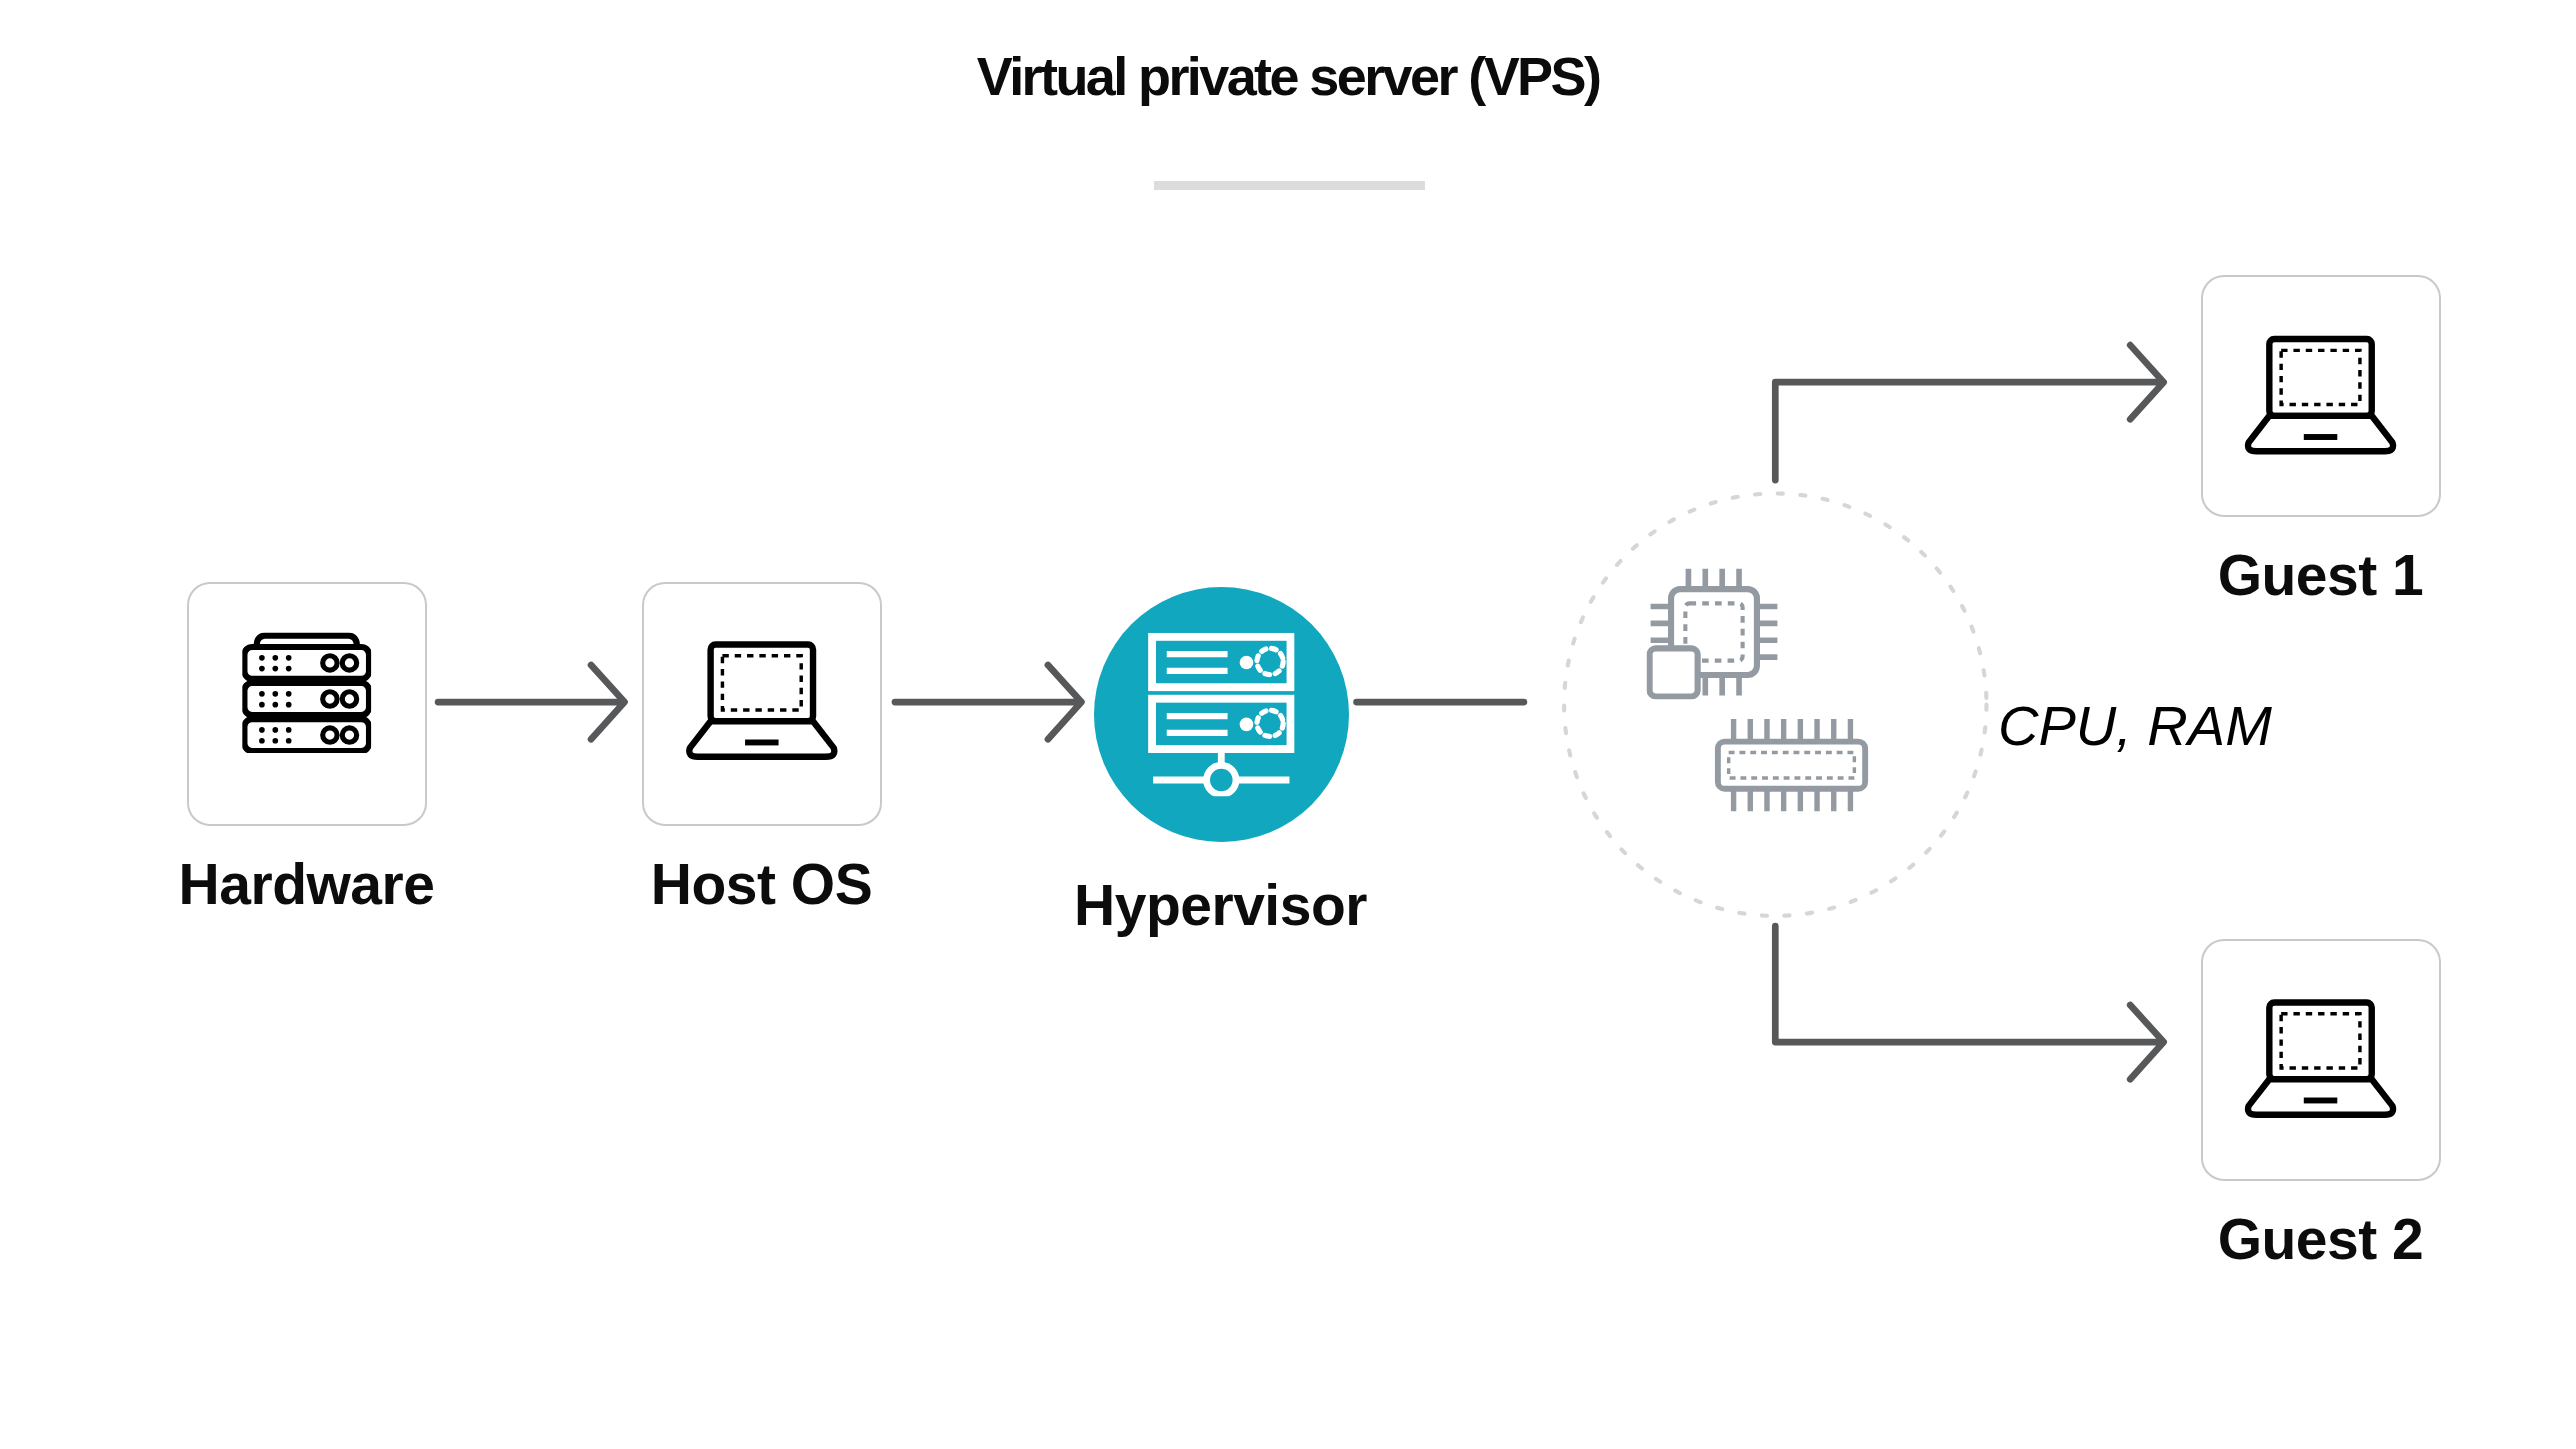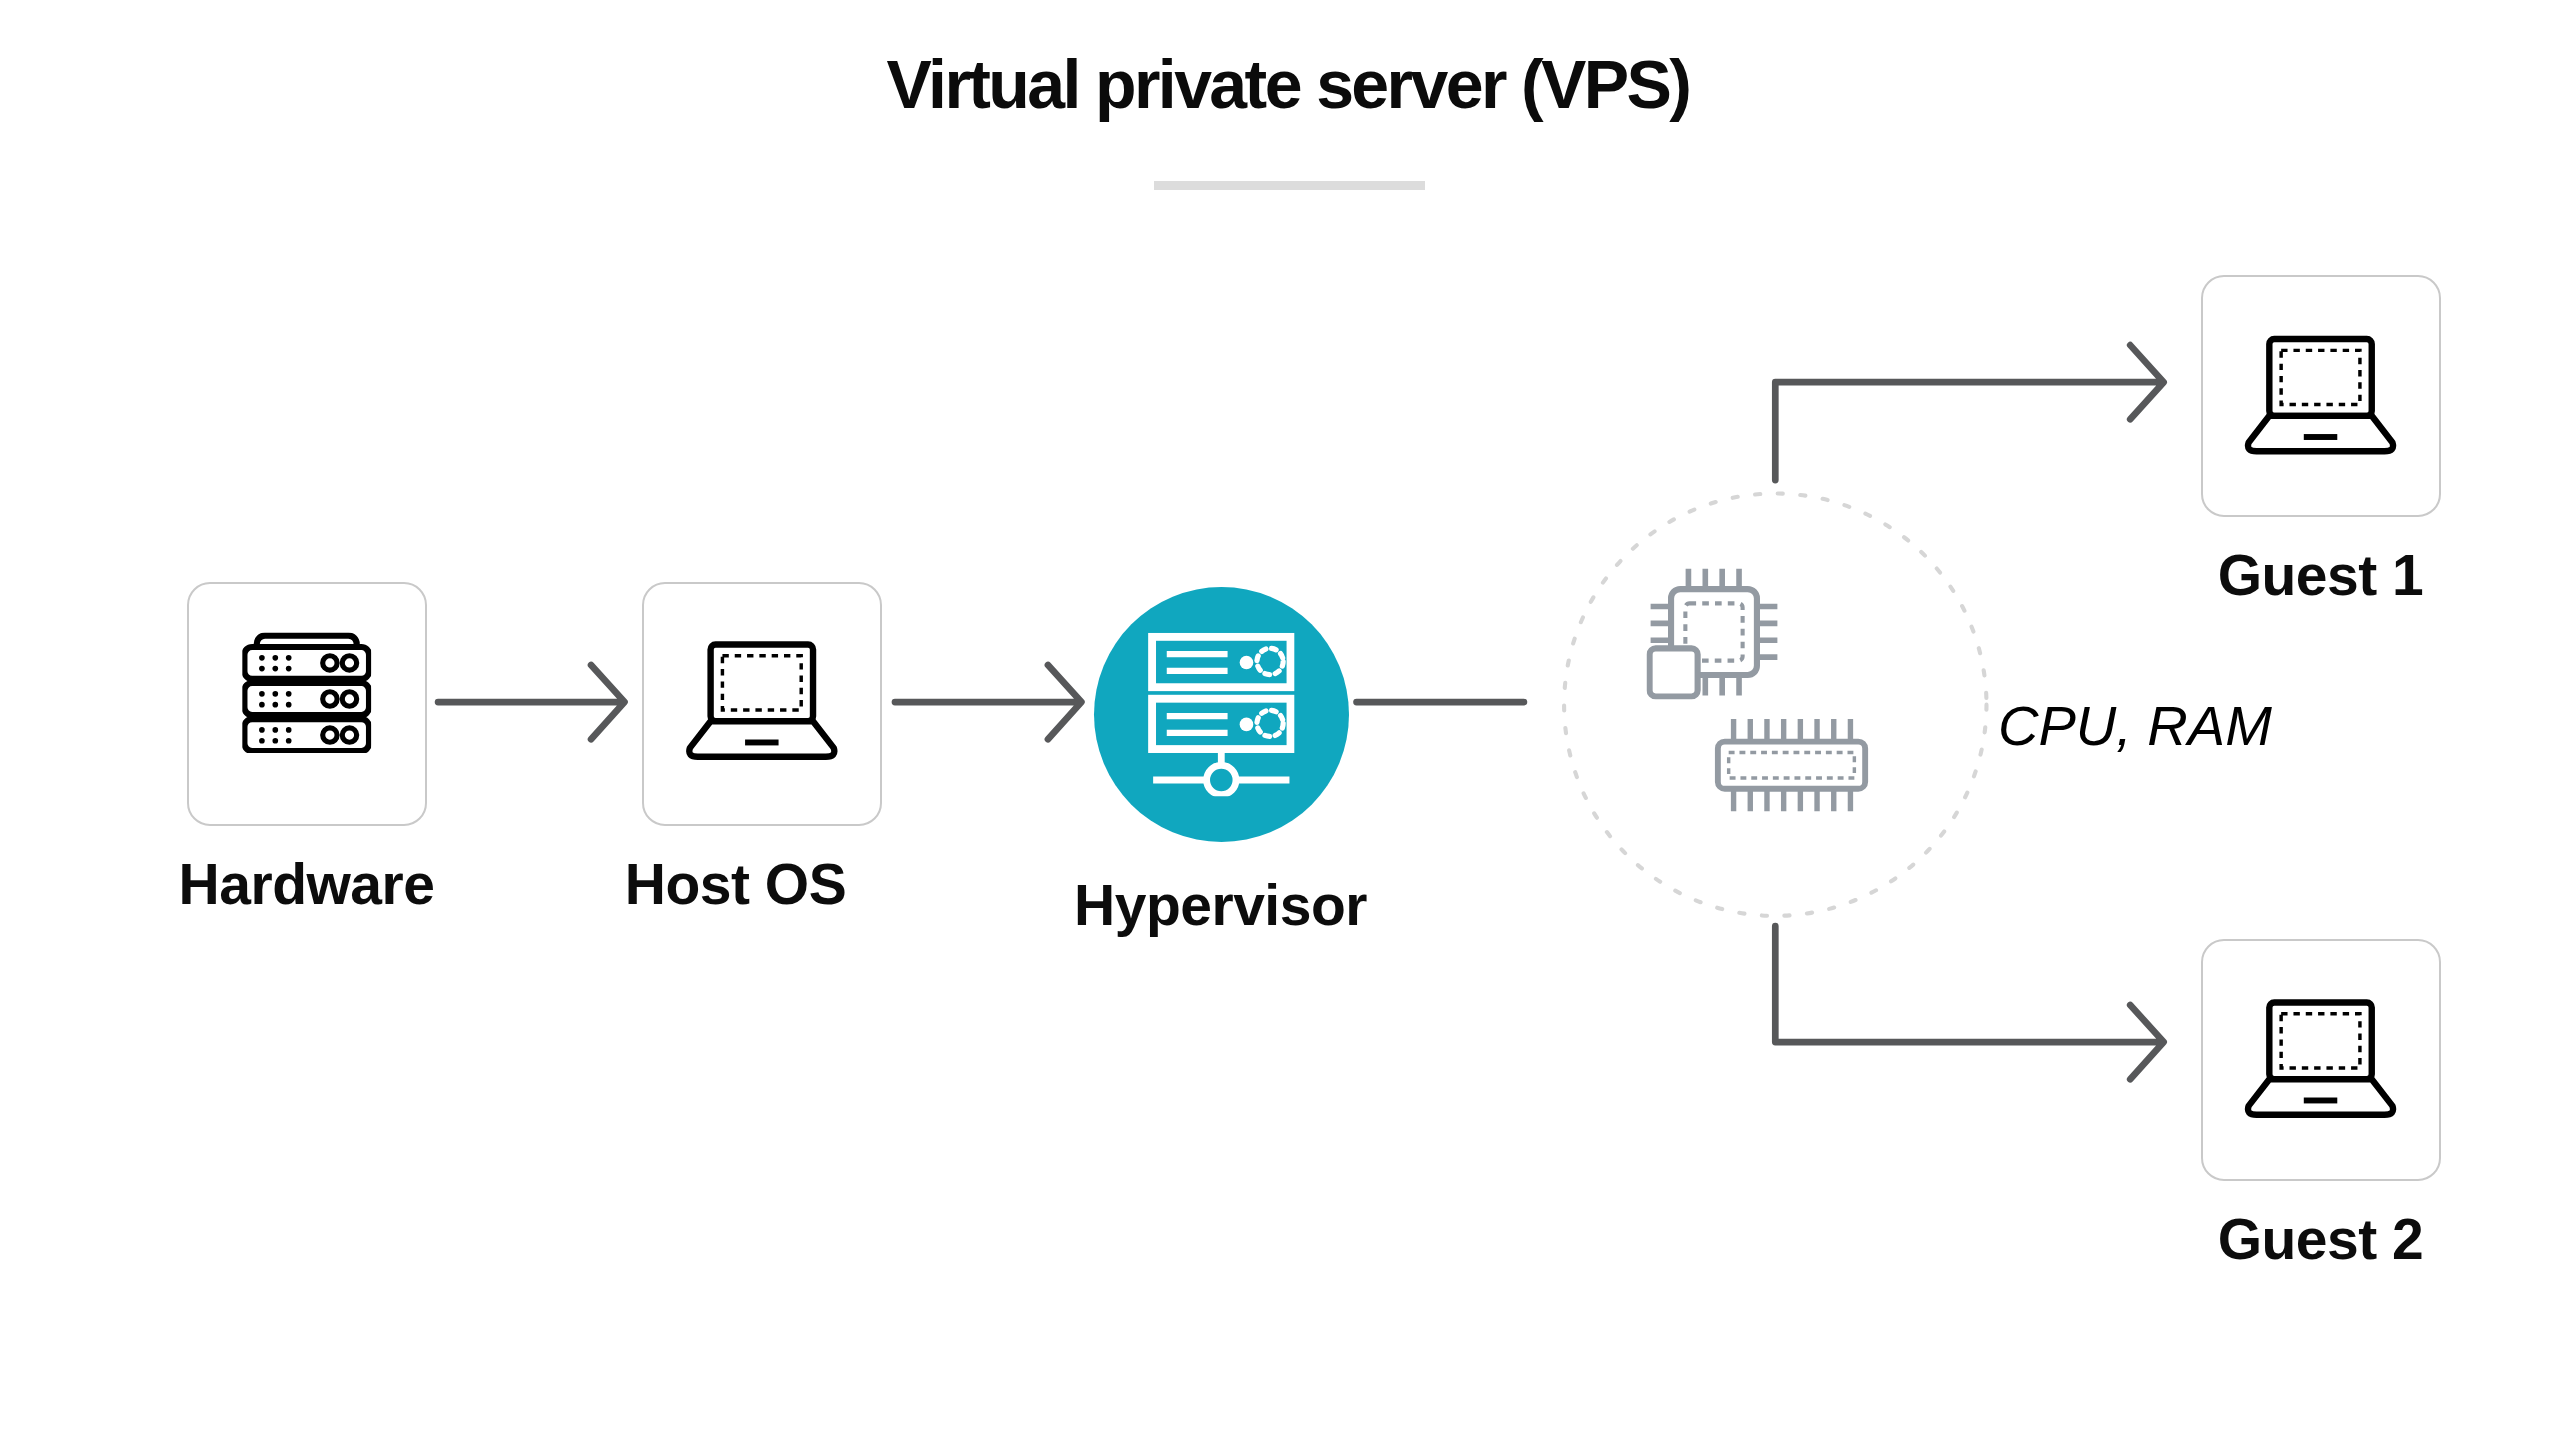--- a/index.html
+++ b/index.html
@@ -8,21 +8,21 @@
     width: 2576px;
     height: 1449px;
     background: #ffffff;
     overflow: hidden;
     font-family: "Liberation Sans", sans-serif;
   }
   .page-title {
     position: absolute;
     left: 0; right: 0; top: 45px;
     text-align: center;
-    font-size: 68px;
+    font-size: 54px;
     font-weight: 800;
     letter-spacing: -2.6px;
     color: #0b0b0b;
     white-space: nowrap;
   }
   .title-divider {
     position: absolute;
     left: 1154px; top: 181px;
     width: 271px; height: 8.8px;
     background: #dcdcdc;
@@ -50,21 +50,21 @@
     width: 309px;
     text-align: center;
     font-size: 57px;
     font-weight: 800;
     letter-spacing: -0.5px;
     color: #0c0c0c;
     line-height: 1.25;
     white-space: nowrap;
   }
   #label-hardware   { left: 152px;  top: 849px; }
-  #label-hostos     { left: 581px; top: 849px; }
+  #label-hostos     { left: 607px; top: 849px; }
   #label-hypervisor { left: 1066px; top: 870px; }
   #label-guest1     { left: 2166px; top: 540px; }
   #label-guest2     { left: 2166px; top: 1204px; }
   .resources-label {
     position: absolute;
     left: 1998px; top: 694px;
     font-size: 56px;
     font-style: italic;
     font-weight: 400;
     color: #000000;

